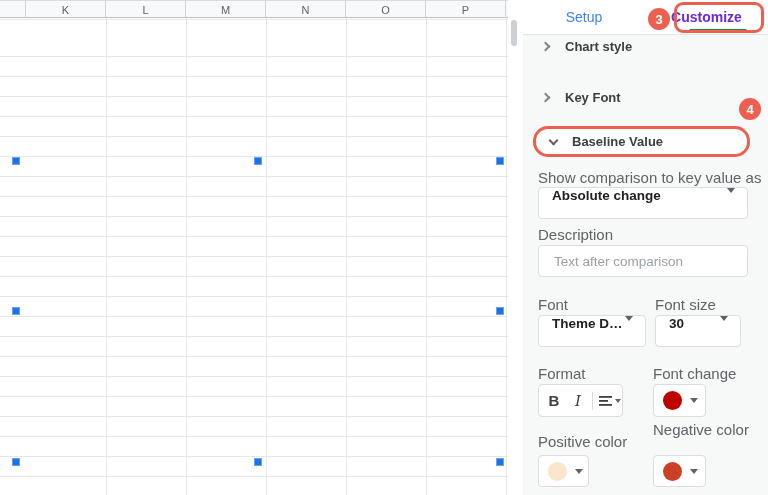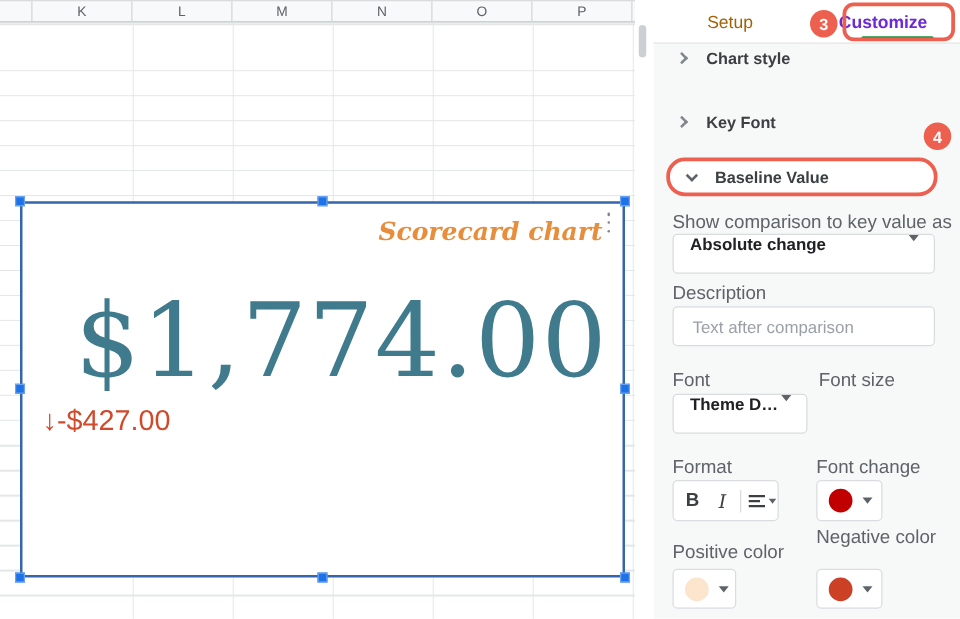--- a/index.html
+++ b/index.html
@@ -24,21 +24,21 @@
   .kebab{position:absolute;right:6px;top:6px;width:10px;height:18px;display:flex;flex-direction:column;align-items:center;justify-content:space-between;padding:1px 0;box-sizing:border-box;}
   .kebab i{width:2.5px;height:2.5px;border-radius:50%;background:#80868b;}
   .key-value{position:absolute;left:42px;top:70px;font-family:"DejaVu Serif",serif;font-size:82px;line-height:1.0;color:#3f7b8c;white-space:nowrap;letter-spacing:1px;}
   .baseline-value{position:absolute;left:16px;top:160px;font-size:23px;color:#d14a2b;white-space:nowrap;}
   .handle{position:absolute;width:8px;height:8px;background:#1e72e8;border:1px solid #6ba2ef;box-sizing:border-box;}
 
   
   .panel{position:absolute;left:523px;top:0;width:245px;height:495px;background:#f7f8f8;}
   .tabbar{position:absolute;left:0;top:0;width:245px;height:35px;background:#fff;border-bottom:1px solid #e3e4e5;box-sizing:border-box;}
   .tab{position:absolute;top:0;height:34px;display:flex;align-items:center;justify-content:center;font-size:14px;cursor:default;}
-  .tab-setup{left:0;width:122px;color:#a16207;}
+  .tab-setup{left:0;width:122px;color:#3b82f6;}
   .tab-customize{left:122px;width:123px;color:#6d28d9;font-weight:bold;}
   .tab-underline{position:absolute;left:166px;top:29px;width:58px;height:3px;background:#1e8e3e;border-radius:2px;}
   .anno-circle{position:absolute;width:22px;height:22px;border-radius:50%;background:#ed5f4e;color:#fff;font-size:13px;font-weight:bold;display:flex;align-items:center;justify-content:center;z-index:5;}
   .anno-box{position:absolute;border:3px solid #ed5f4e;box-sizing:border-box;z-index:4;}
   .box-customize{left:151px;top:2px;width:90px;height:31px;border-radius:9px;background:transparent;}
   .box-baseline{left:10px;top:126px;width:217px;height:31px;border-radius:15px;background:#fff;}
 
   .section-row{position:absolute;left:0;width:245px;height:20px;display:flex;align-items:center;}
   .chev{display:inline-block;width:7px;height:7px;border-top:2px solid #80868b;border-right:2px solid #80868b;box-sizing:border-box;}
   .chev-right{transform:rotate(45deg);margin-left:19px;margin-right:16px;}
@@ -92,30 +92,20 @@
       <div class="col-cell" style="left:346px;width:80px;">
           <span>O</span>
         </div>
       <div class="col-cell" style="left:426px;width:80px;">
           <span>P</span>
         </div>
     </div>
 
     <div class="vscroll"></div>
 
-    <div class="chart">
-      <div class="chart-title">Scorecard chart</div>
-      <div class="kebab">
-          <i></i>
-          <i></i>
-          <i></i>
-        </div>
-      <div class="key-value">$1,774.00</div>
-      <div class="baseline-value"><span>↓</span><span>-$427.00</span></div>
-    </div>
 
     <div class="handle" style="left:12px;top:157px;"></div>
     <div class="handle" style="left:254px;top:157px;"></div>
     <div class="handle" style="left:496px;top:157px;"></div>
     <div class="handle" style="left:12px;top:307px;"></div>
     <div class="handle" style="left:496px;top:307px;"></div>
     <div class="handle" style="left:12px;top:458px;"></div>
     <div class="handle" style="left:254px;top:458px;"></div>
     <div class="handle" style="left:496px;top:458px;"></div>
   </div>
@@ -164,20 +154,24 @@
 
     <div class="field-label" style="left:15px;top:226px;">Description</div>
     <div class="textbox" style="left:15px;top:245px;width:210px;height:32px;">
       <input type="text" placeholder="Text after comparison" style="">
     </div>
 
     <div class="field-label" style="left:15px;top:296px;">Font</div>
     <div class="field-label" style="left:132px;top:296px;">Font size</div>
     <div class="select" style="left:15px;top:315px;width:108px;height:32px;">
       <span class="val" style="font-weight:bold;">Theme Default</span>
+      <span class="caret"></span>
+    </div>
+    <div class="select" style="left:132px;top:315px;width:86px;height:32px;">
+      <span class="val" style="font-weight:bold;">30</span>
       <span class="caret"></span>
     </div>
 
     <div class="field-label" style="left:15px;top:365px;">Format</div>
     <div class="field-label" style="left:130px;top:365px;">Font change</div>
     <div class="format-box">
       <span class="fmt-btn fmt-bold">B</span>
       <span class="fmt-btn fmt-italic">I</span>
       <span class="fmt-sep"></span>
       <span class="align-wrap">

